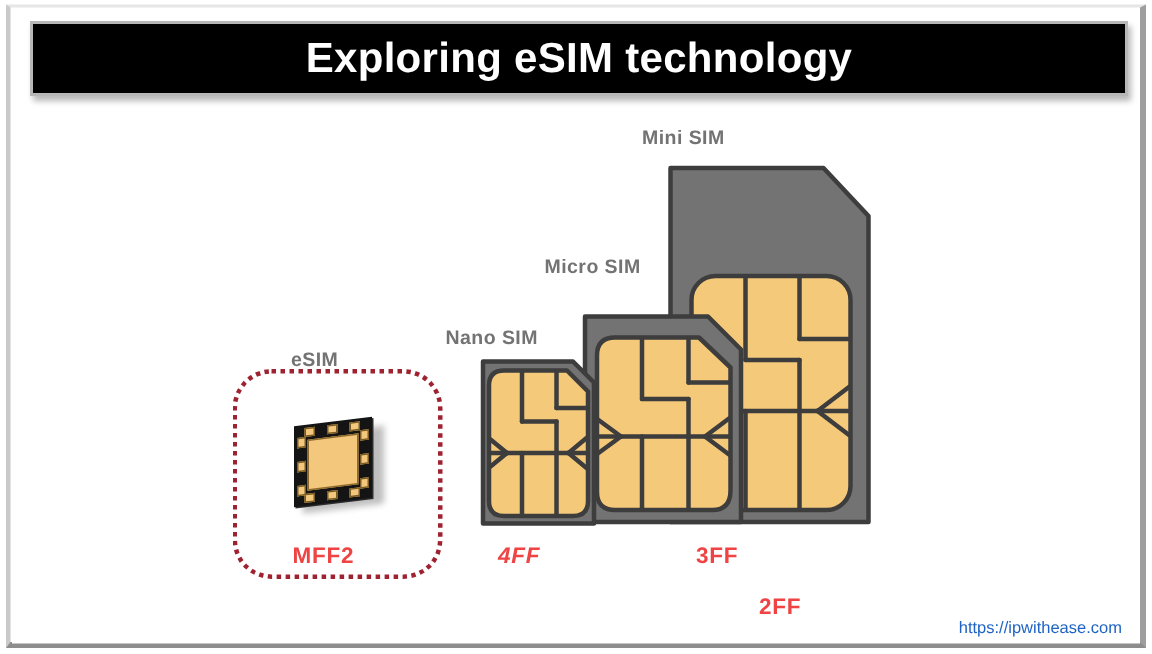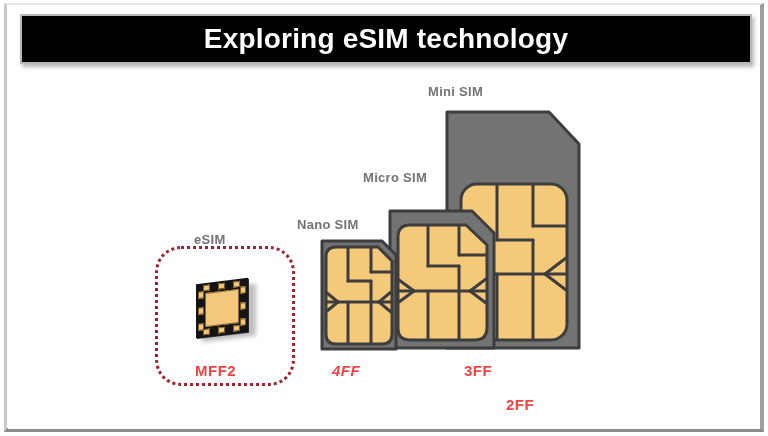--- a/index.html
+++ b/index.html
@@ -295,14 +295,15 @@
       <div class="pad right" style="top:24px;"></div>
       <div class="pad right" style="top:40px;"></div>
     </div>
   </div>
 
   <div class="ff-label" style="left:195px; top:362px;">MFF2</div>
   <div class="ff-label" style="left:332px; top:362px;font-style:italic;">4FF</div>
   <div class="ff-label" style="left:420px; top:362px;margin-left:44px;">3FF</div>
   <div class="ff-label" style="left:506px; top:362px;margin-top:34px;">2FF</div>
 
+  <div class="watermark">https://ipwithease.com</div>
 
 </div>
 
 </body></html>

